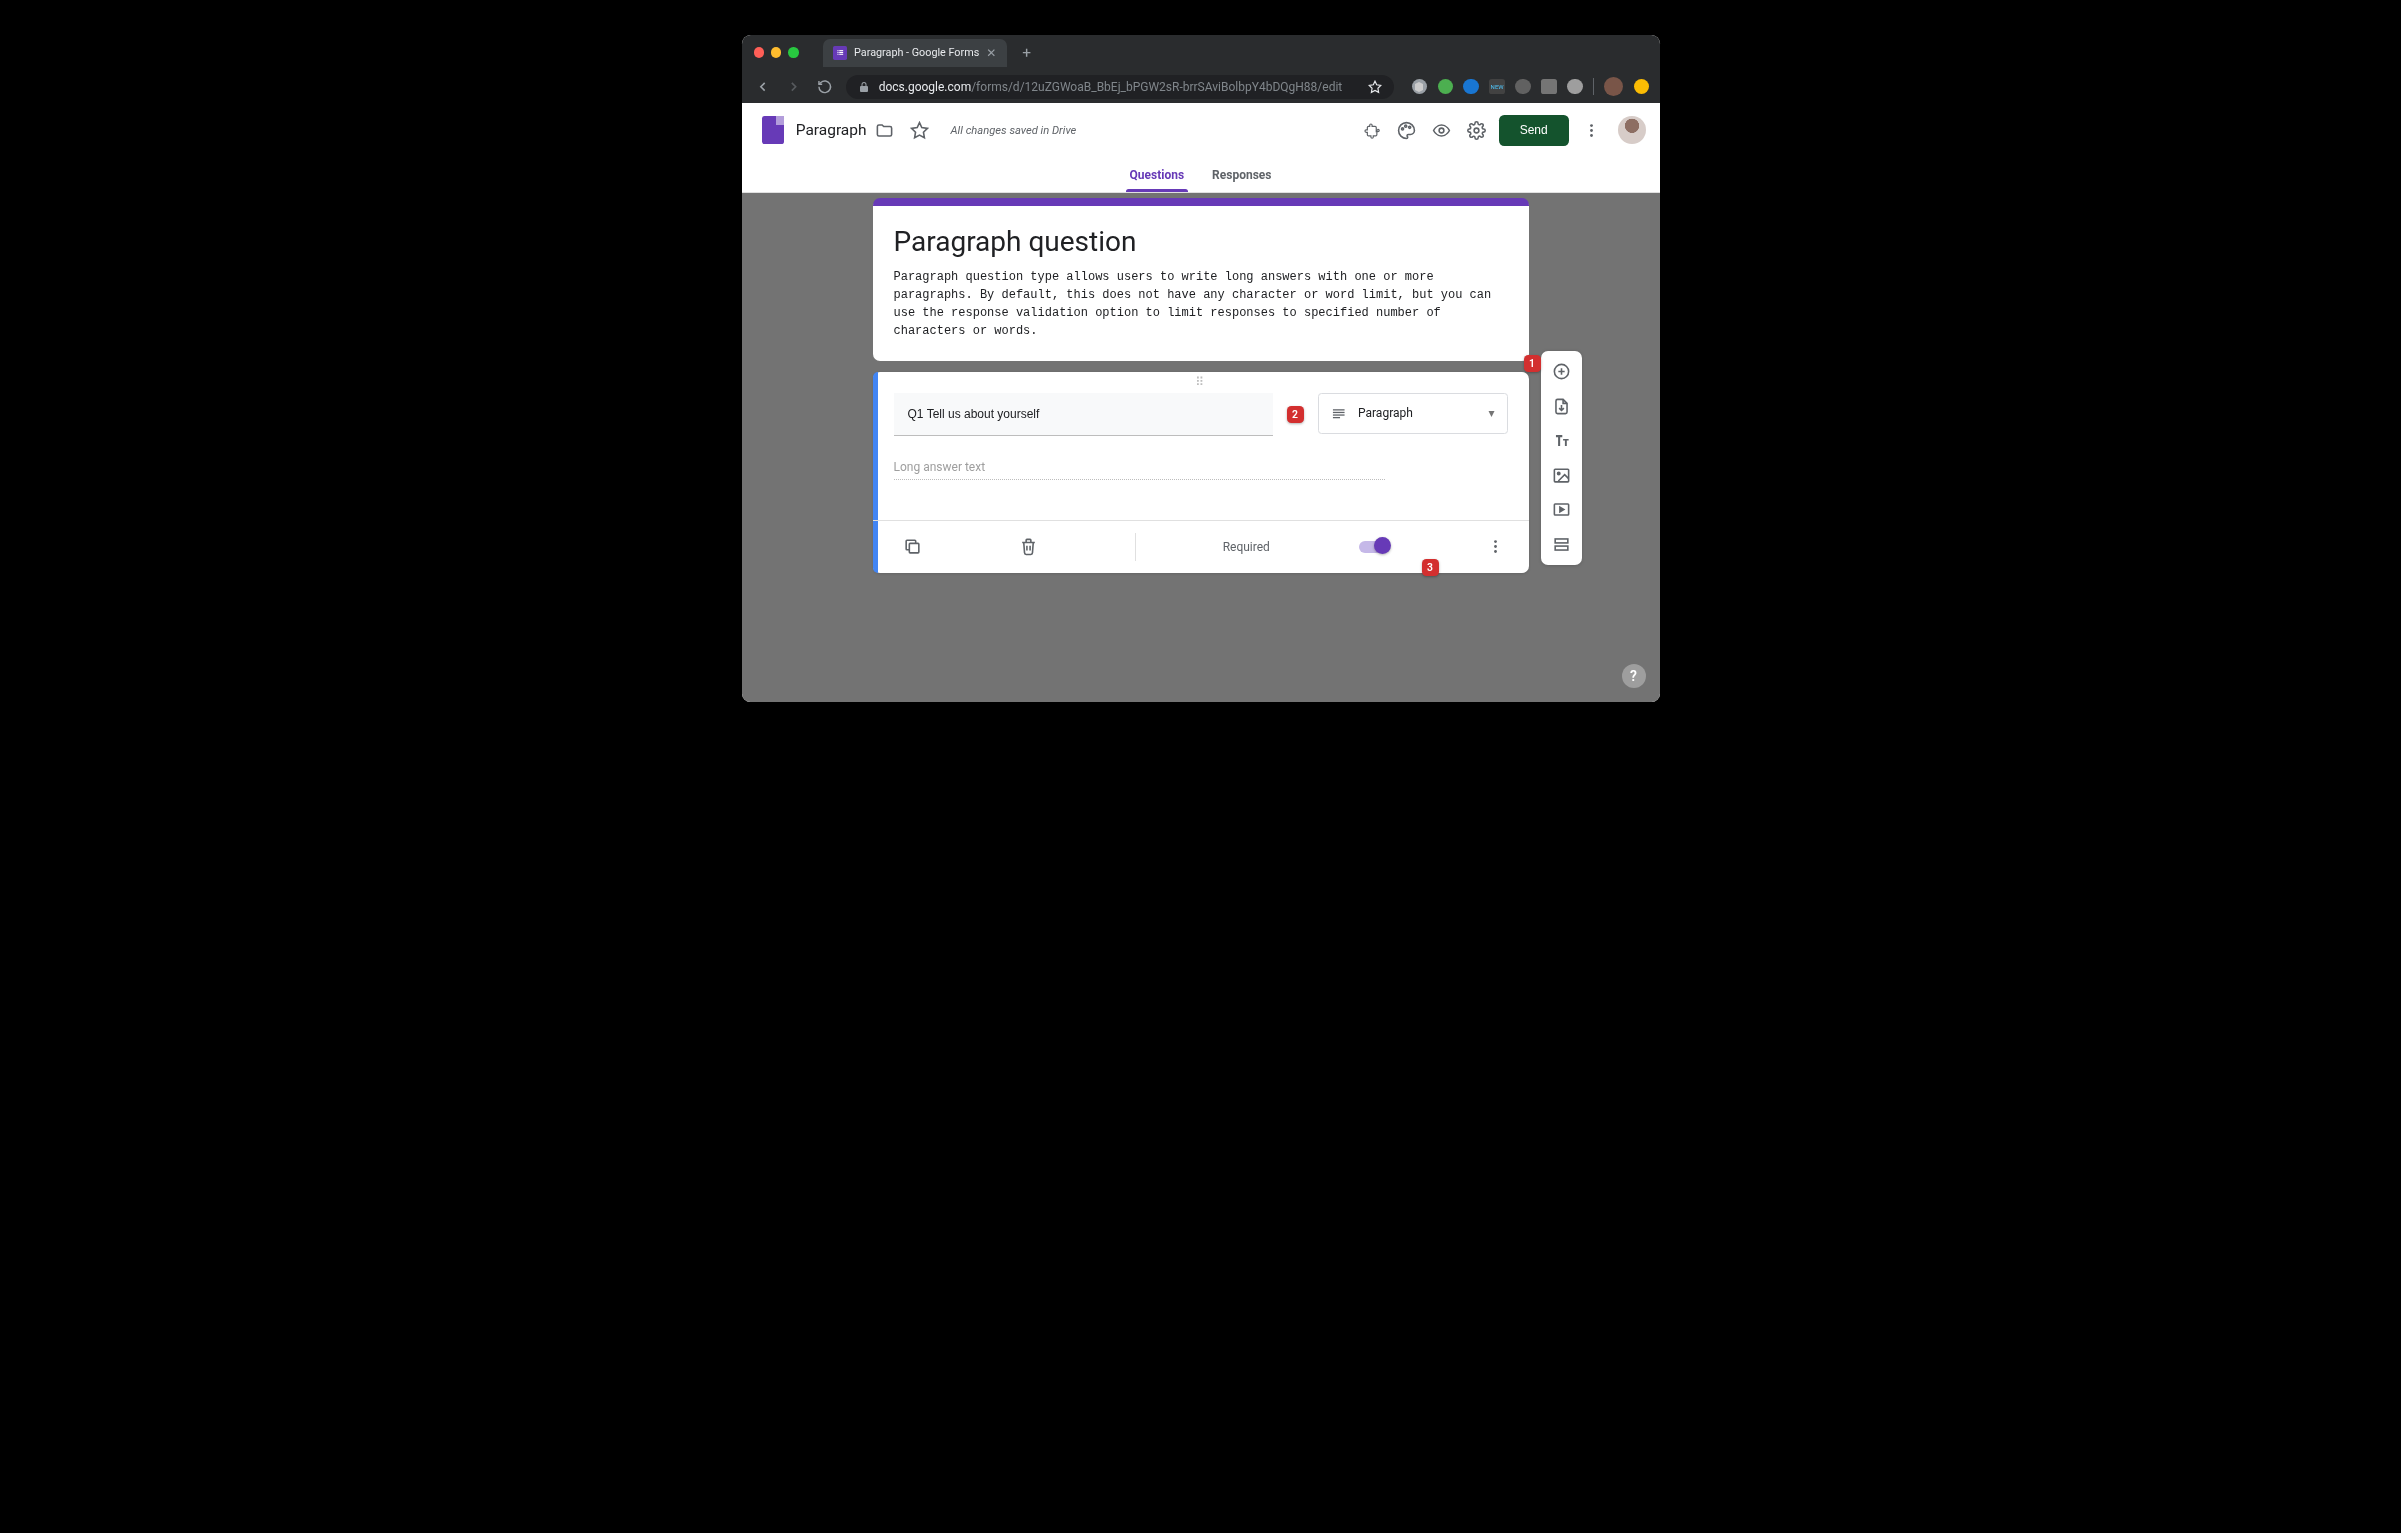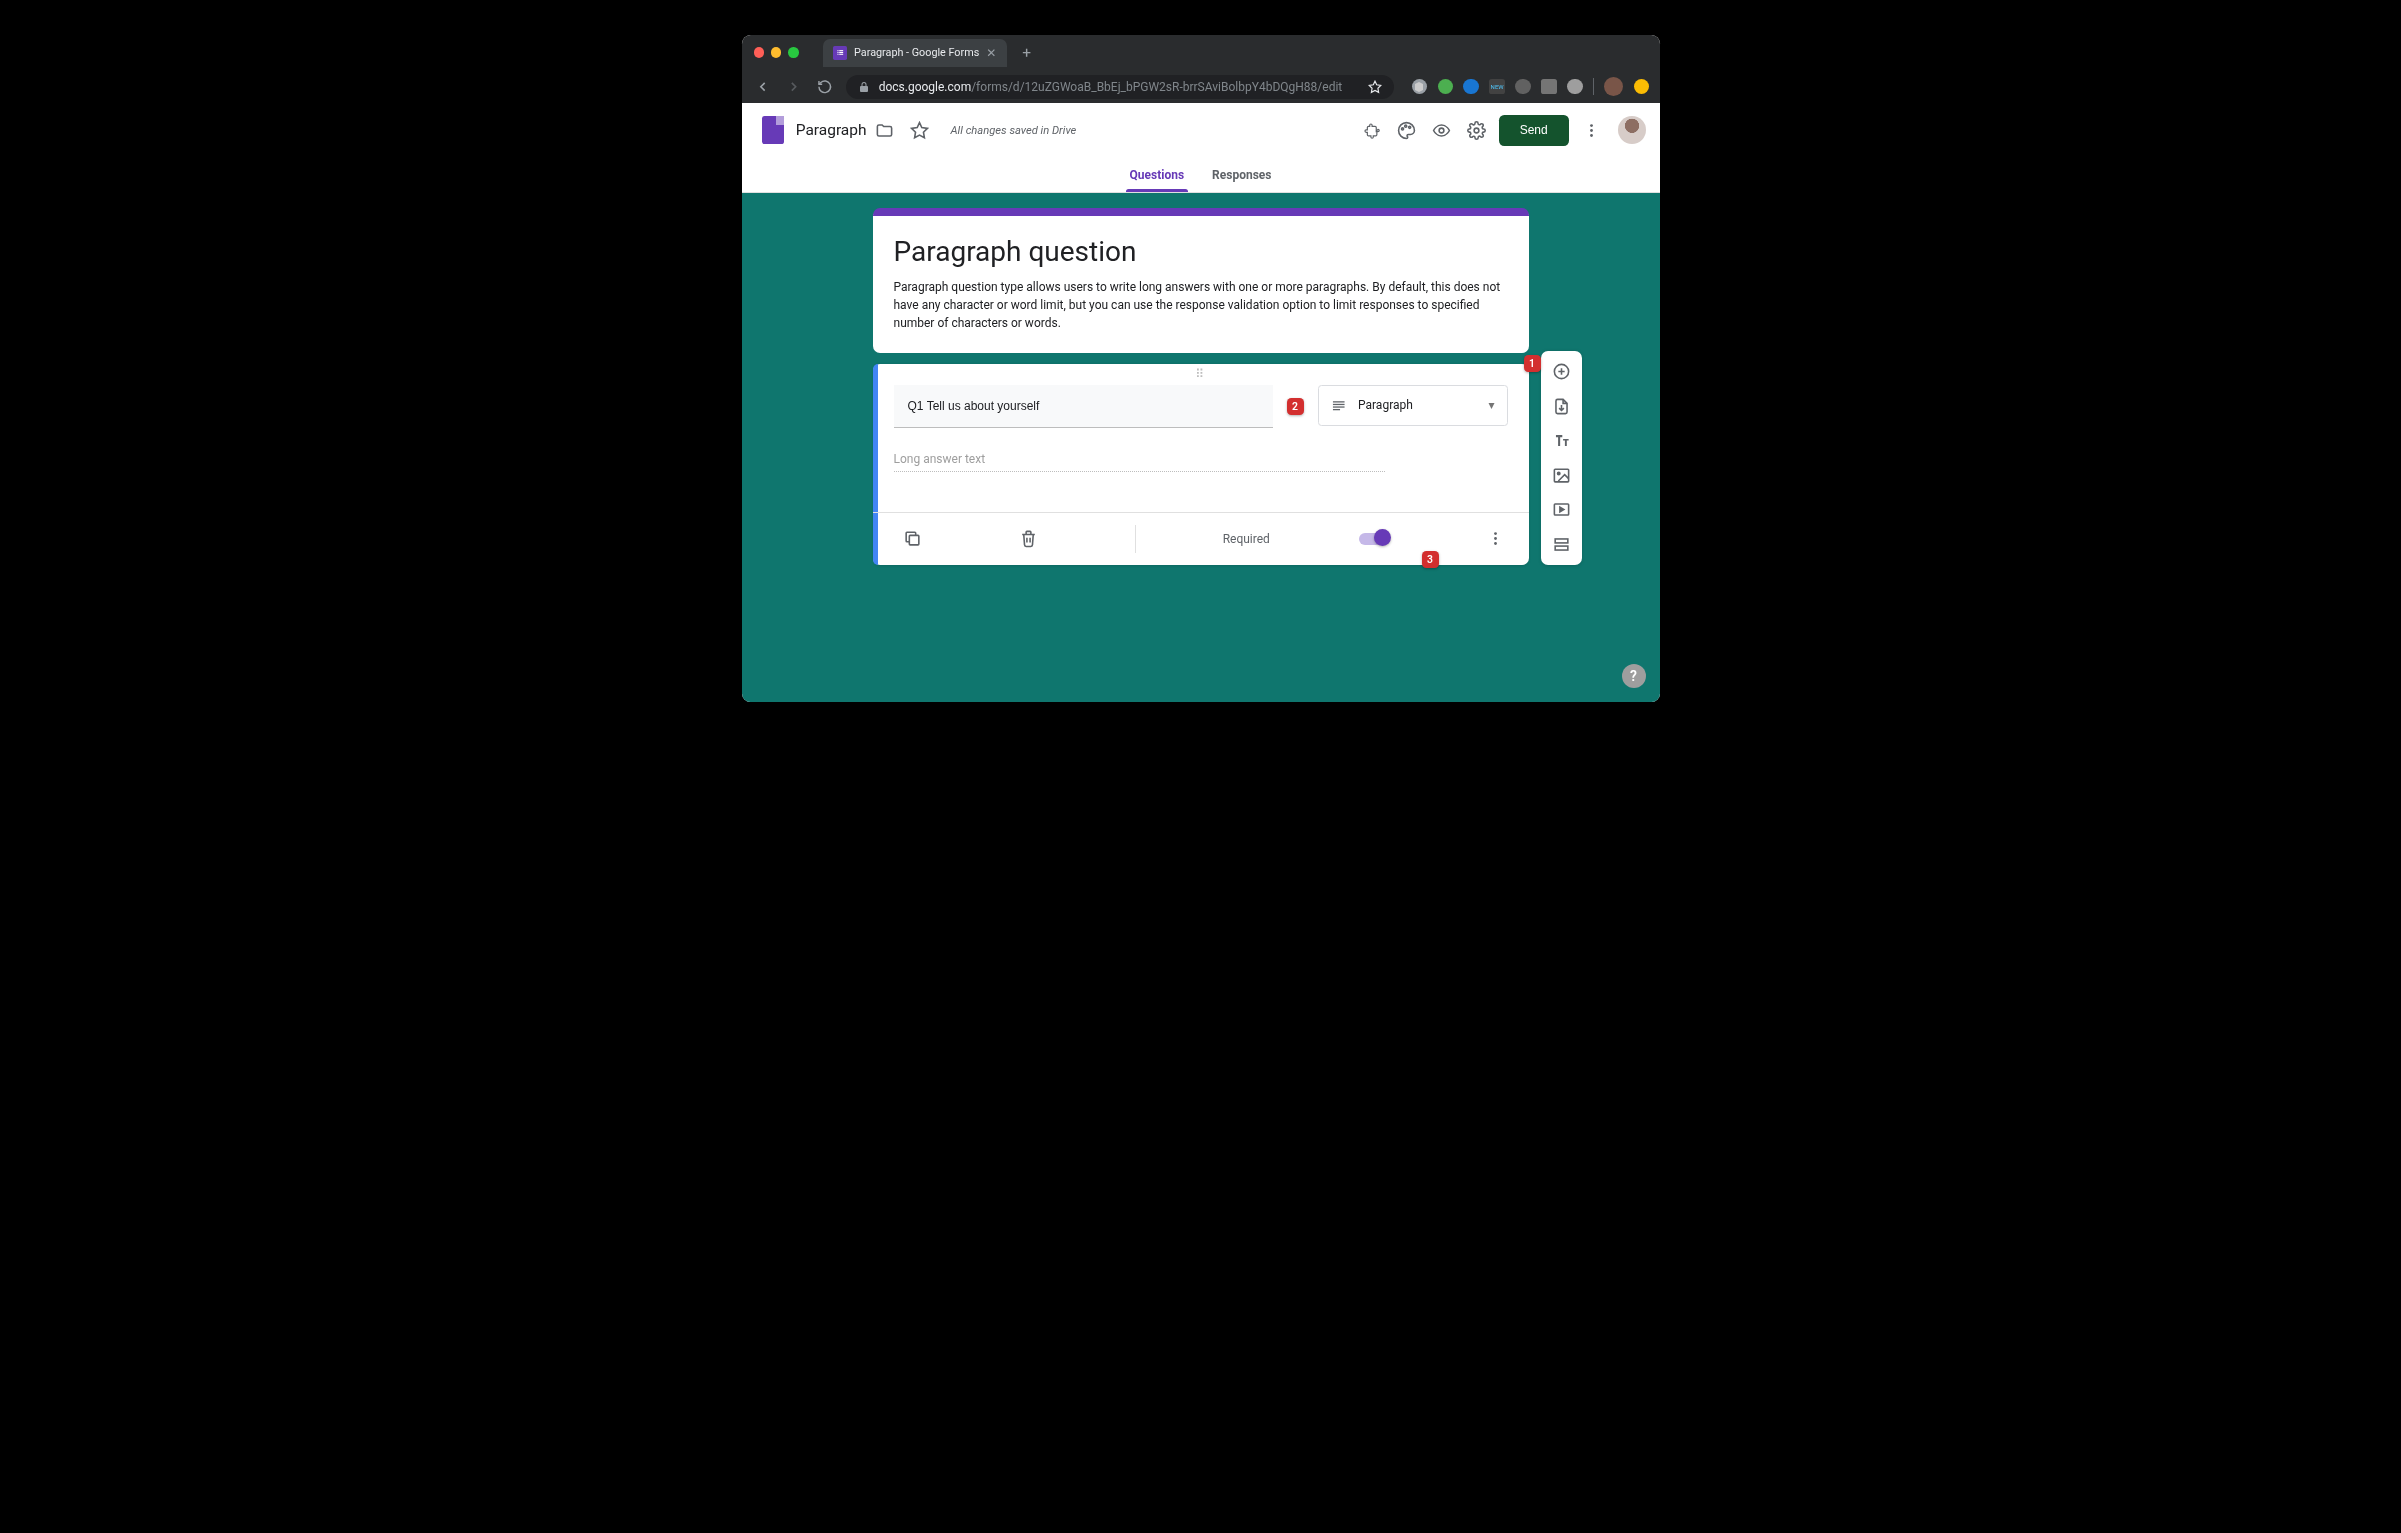--- a/index.html
+++ b/index.html
@@ -81,29 +81,29 @@
     }
     .user-avatar { width: 28px; height: 28px; border-radius: 50%; background: #d7ccc8; margin-left: 8.6px; background-image: radial-gradient(circle at 50% 35%, #8d6e63 30%, #d7ccc8 32%);}
 
     
     .form-tabs { display: flex; justify-content: center; height: 35px; background: #fff; border-bottom: 0.9px solid #e0e0e0;}
     .form-tab { padding: 0 14px; display:flex;align-items:center;font-size:12px;color:#5f6368;cursor:pointer;position:relative;font-weight:700;}
     .form-tab.active { color: #673ab7; }
     .form-tab.active::after { content:''; position:absolute;bottom:0;left:10.4px;right:10.4px;height:2.6px;background:#673ab7;border-radius:2.6px 2.6px 0 0;}
 
     
-    .canvas { background: #0f766e; min-height: 509px; padding: 15px 0 35px; position: relative;}
+    .canvas { background: #737373; min-height: 509px; padding: 5px 0 35px; position: relative;}
     .form-container { width: 656px; margin: 0 auto; position: relative;}
 
     .header-card {
       background: #fff; border-radius: 7px; border-top: 8.6px solid #673ab7;
       padding: 19px 21px 21px; margin-bottom: 10.4px;
     }
     .header-card h1 { font-size: 28px; font-weight: 400; color: #202124; margin-bottom: 10.4px;}
-    .header-card p { font-size: 12px; color: #202124; line-height: 1.5;}
+    .header-card p { font-size: 12px; color: #202124; line-height: 1.5; font-family: Liberation Mono, monospace;}
 
     .question-card {
       background: #fff; border-radius: 7px; position: relative;
       box-shadow: 0 0.9px 2.6px rgba(0,0,0,0.12);
     }
     .question-card::before {
       content: ''; position: absolute; left: 0; top: 0; bottom: 0; width: 5.2px;
       background: #4285f4; border-radius: 7px 0 0 7px;
     }
     .drag-handle { text-align: center; padding: 3.5px 0; color: #bdbdbd; cursor: move; font-size: 12px; letter-spacing: 1.7px;}

